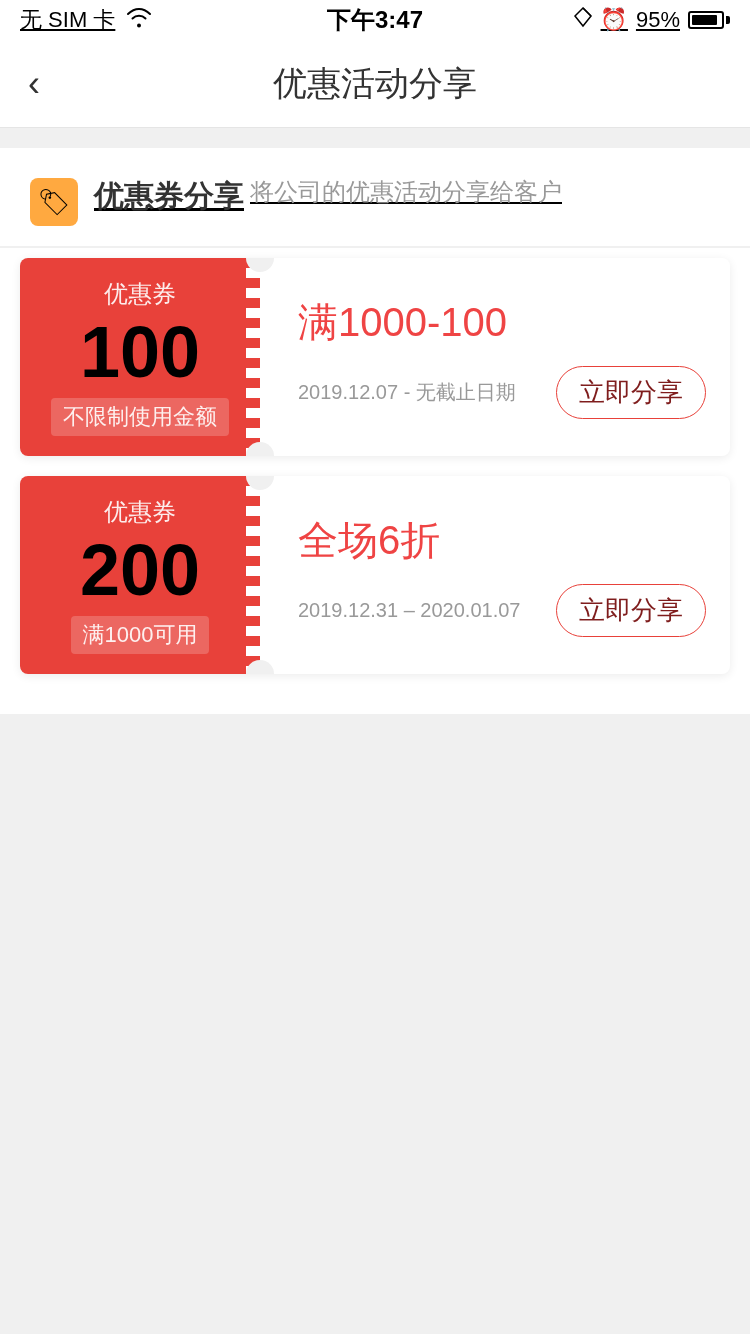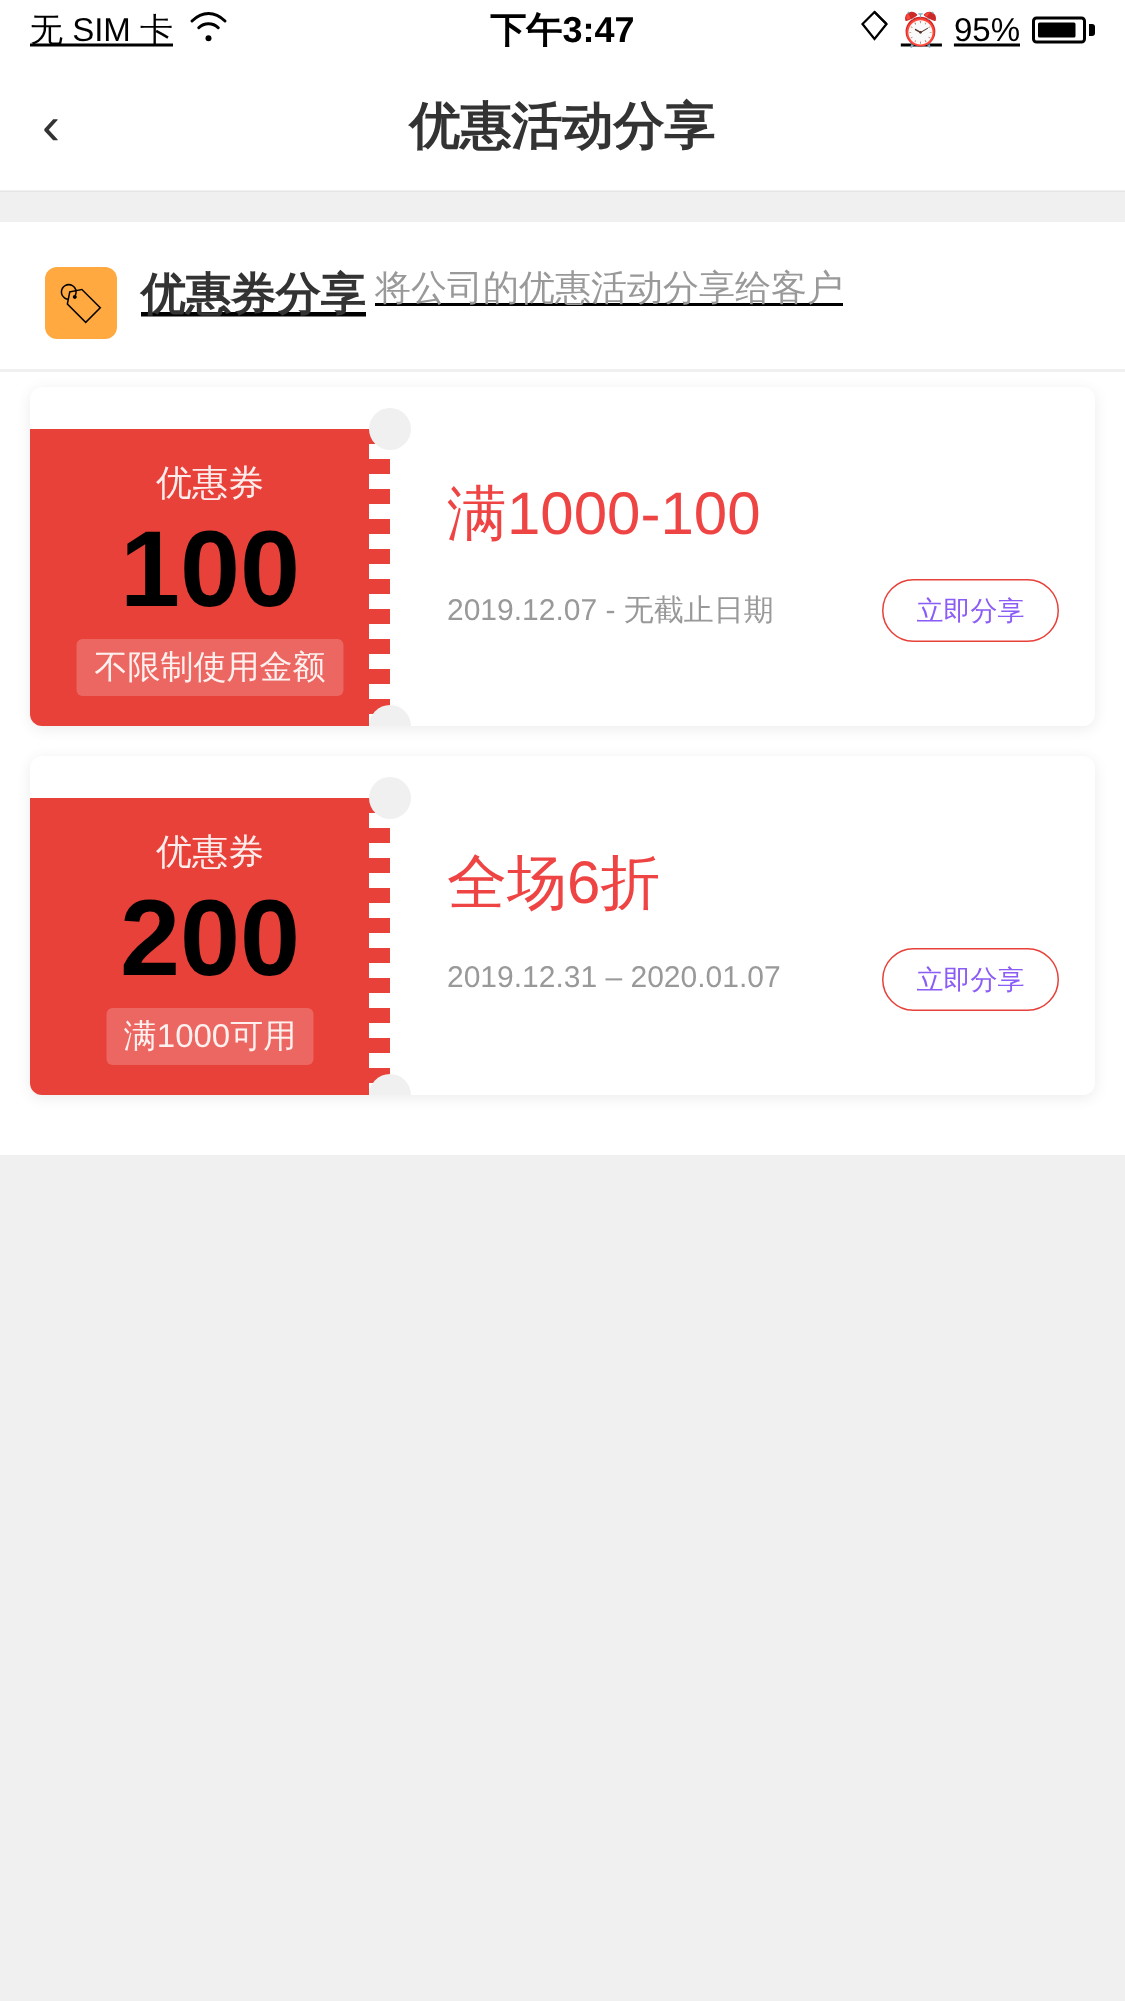--- a/index.html
+++ b/index.html
@@ -86,21 +86,21 @@
     }
     .nav-back {
       position: absolute;
       left: 28px;
       font-size: 36px;
       color: #333;
       cursor: pointer;
     }
     .nav-title {
       font-size: 34px;
-      font-weight: 700;
+      font-weight: 400;
       color: #333;
     }
 
     
     .section-header {
       background: #fff;
       padding: 28px 30px 20px 30px;
       margin-top: 20px;
       display: flex;
       align-items: flex-start;
@@ -156,21 +156,20 @@
       width: 240px;
       min-height: 180px;
       background: #e8413a;
       display: flex;
       flex-direction: column;
       align-items: center;
       justify-content: center;
       padding: 20px 10px;
       position: relative;
       flex-shrink: 0;
-      margin-top: 28px;
     }
 
     
     .coupon-left::after {
       content: '';
       position: absolute;
       right: -14px;
       top: 0;
       width: 28px;
       height: 100%;
@@ -248,25 +247,25 @@
       justify-content: space-between;
       gap: 10px;
     }
     .coupon-date {
       font-size: 20px;
       color: #999;
       flex: 1;
     }
     .share-btn {
       border: 1.5px solid #e8413a;
-      color: #8b5cf6;
+      color: #7f1d1d;
       background: #fff;
       border-radius: 30px;
       padding: 8px 22px;
-      font-size: 18px;
+      font-size: 26px;
       cursor: pointer;
       white-space: nowrap;
       flex-shrink: 0;
     }
 
     
     .empty-area {
       background: #f0f0f0;
       flex: 1;
       min-height: 500px;

